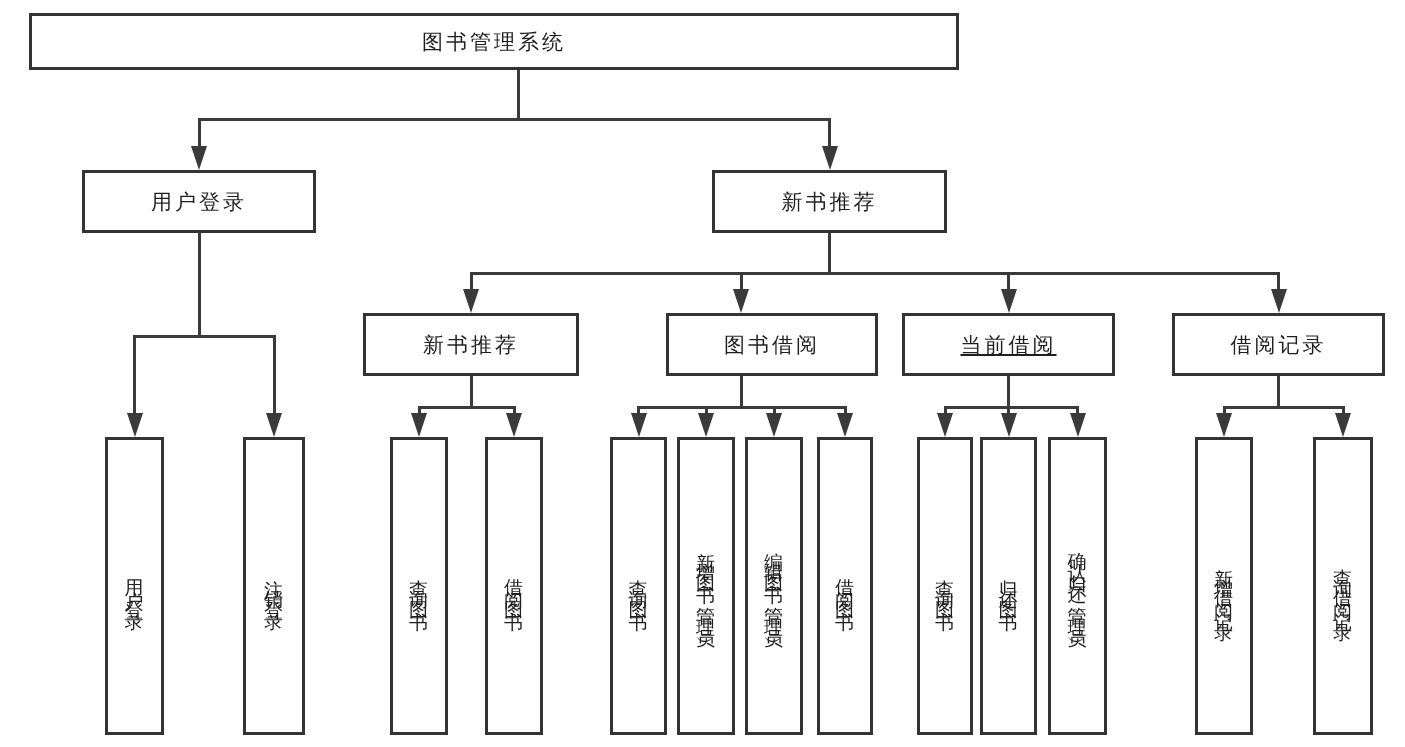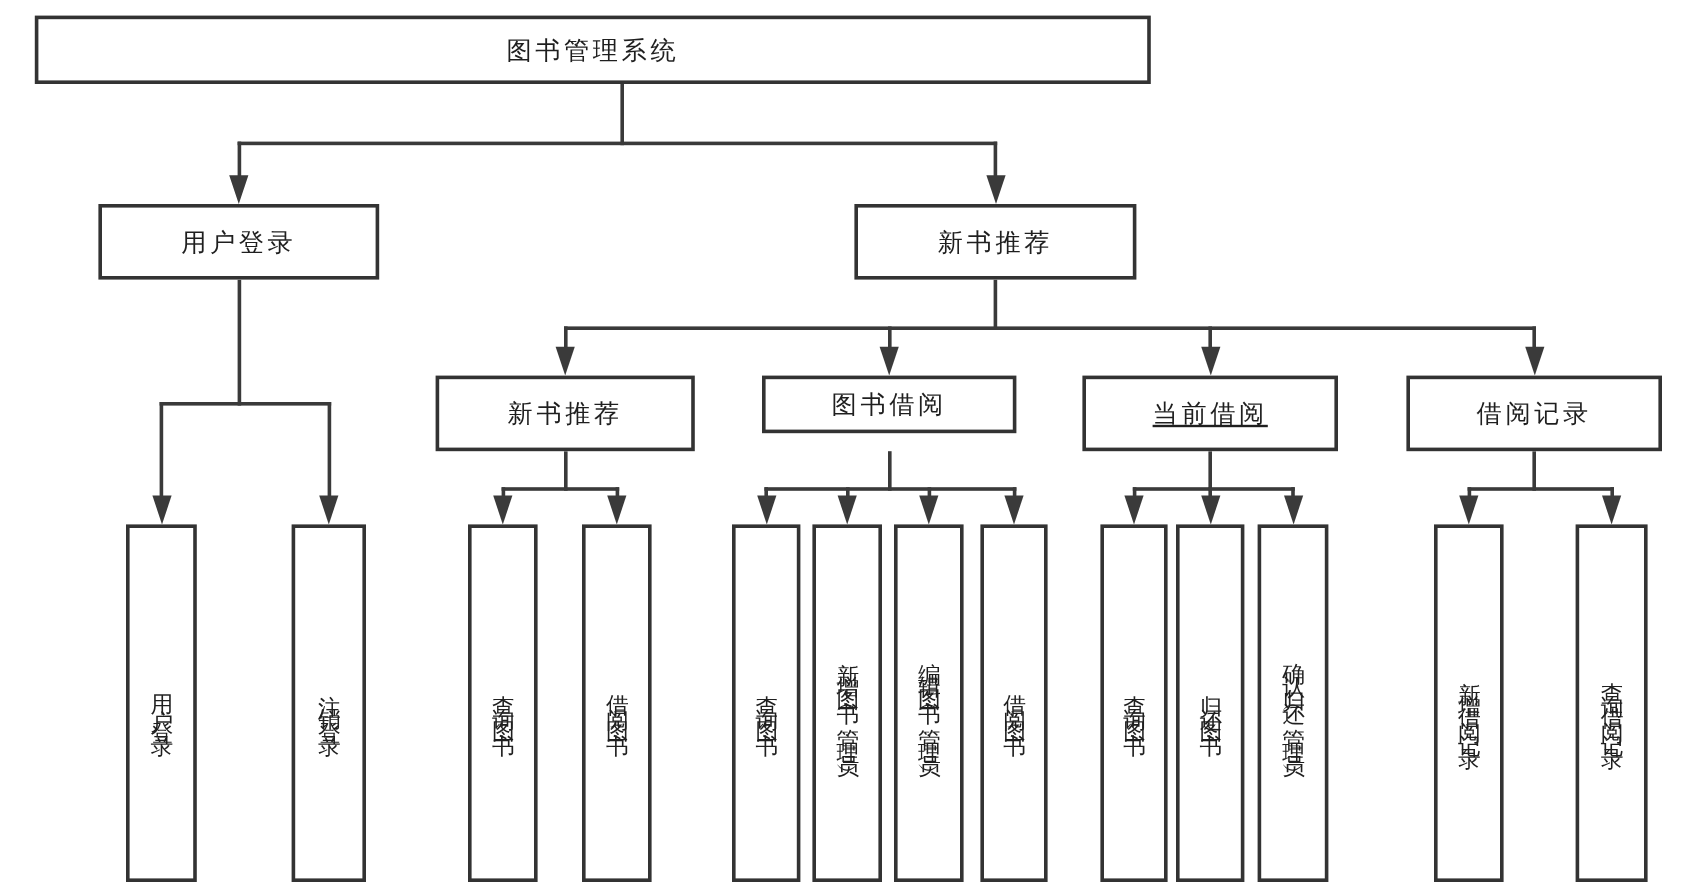--- a/index.html
+++ b/index.html
@@ -64,21 +64,21 @@
   }
 </style>
 </head>
 <body>
 
 <div id="stage">
 <div class="node" style="left: 29px; top: 13px; width: 930px; height: 57px;">图书管理系统</div>
     <div class="node" style="left: 82px; top: 170px; width: 234px; height: 63px;">用户登录</div>
     <div class="node" style="left: 712px; top: 170px; width: 235px; height: 63px;">新书推荐</div>
     <div class="node" style="left: 363px; top: 313px; width: 216px; height: 63px;">新书推荐</div>
-    <div class="node" style="left: 635px; top: 313px; width: 212px; height: 48px;">图书借阅</div>
+    <div class="node" style="left: 666px; top: 313px; width: 212px; height: 63px;">图书借阅</div>
     <div class="node" style="left: 902px; top: 313px; width: 213px; height: 63px; text-decoration: underline;">当前借阅</div>
     <div class="node" style="left: 1172px; top: 313px; width: 213px; height: 63px; text-align: center;">借阅记录</div>
     <div class="node vertical" style="left: 105px; top: 437px; width: 59px; height: 298px;">用户登录</div>
     <div class="node vertical" style="left: 243px; top: 437px; width: 62px; height: 298px;">注销登录</div>
     <div class="node vertical" style="left: 390px; top: 437px; width: 58px; height: 298px;">查询图书</div>
     <div class="node vertical" style="left: 485px; top: 437px; width: 58px; height: 298px;">借阅图书</div>
     <div class="node vertical" style="left: 610px; top: 437px; width: 57px; height: 298px;">查询图书</div>
     <div class="node vertical" style="left: 677px; top: 437px; width: 58px; height: 298px;">新增图书（管理员）</div>
     <div class="node vertical" style="left: 745px; top: 437px; width: 58px; height: 298px;">编辑图书（管理员）</div>
     <div class="node vertical" style="left: 817px; top: 437px; width: 56px; height: 298px;">借阅图书</div>

